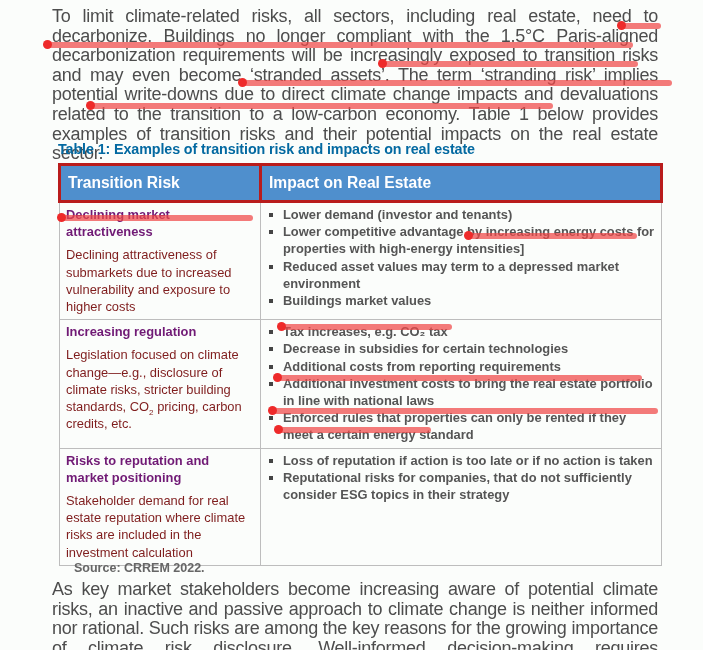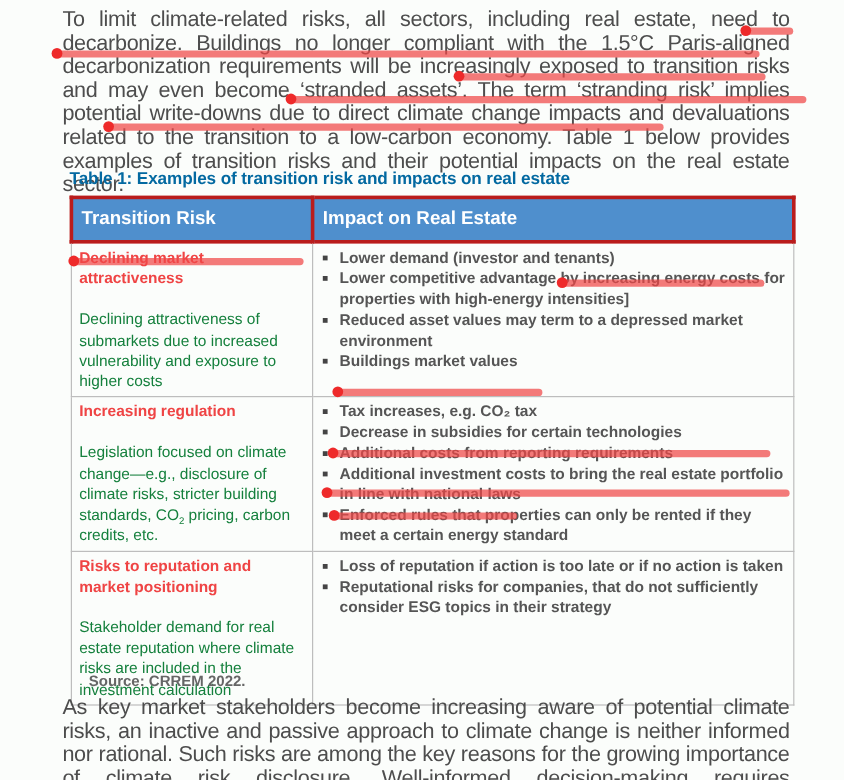--- a/index.html
+++ b/index.html
@@ -31,22 +31,22 @@
   table.tr th {
     background: #4f8fcd; color: #fff; text-align: left;
     font-size: 15.6px; font-weight: bold; padding: 7px 7px 8px 7px;
     border: 3px solid #b91c1c; height: 19px;
   }
   table.tr td {
     border: 1px solid #bdbdbd; vertical-align: top; padding: 3px 6px 4px 6px;
     background: #fbfdfb;
   }
   table.tr td.risk { width: 188px; }
-  .risk-title { font-weight: bold; color: #ef4444; font-size: 12.9px; }
-  .risk-desc { color: #15803d; font-size: 12.9px; margin-top: 17px; }
+  .risk-title { font-weight: bold; color: #701a75; font-size: 12.9px; }
+  .risk-desc { color: #7f1d1d; font-size: 12.9px; margin-top: 6px; }
   ul.impacts { margin: 0; padding: 0; list-style: none; }
   ul.impacts li { position: relative; padding-left: 16px; color: #555; font-size: 12.9px; font-weight: bold; }
   ul.impacts li::before {
     content: ""; position: absolute; left: 2px; top: 7px;
     width: 4px; height: 4px; background: #444;
   }
   .source {
     position: absolute; left: 58px; top: 545px;
     font-size: 12.5px; font-weight: bold; color: #666; margin: 16px;
   }

